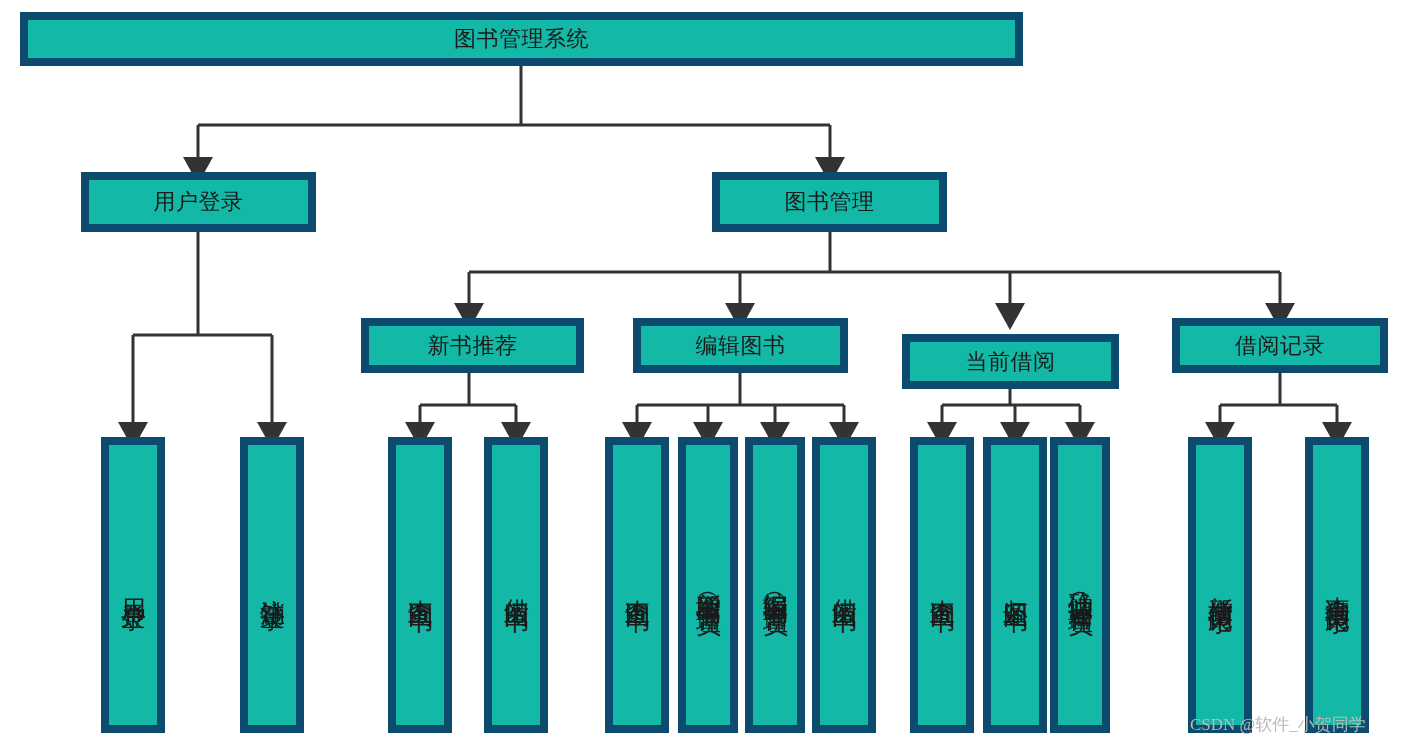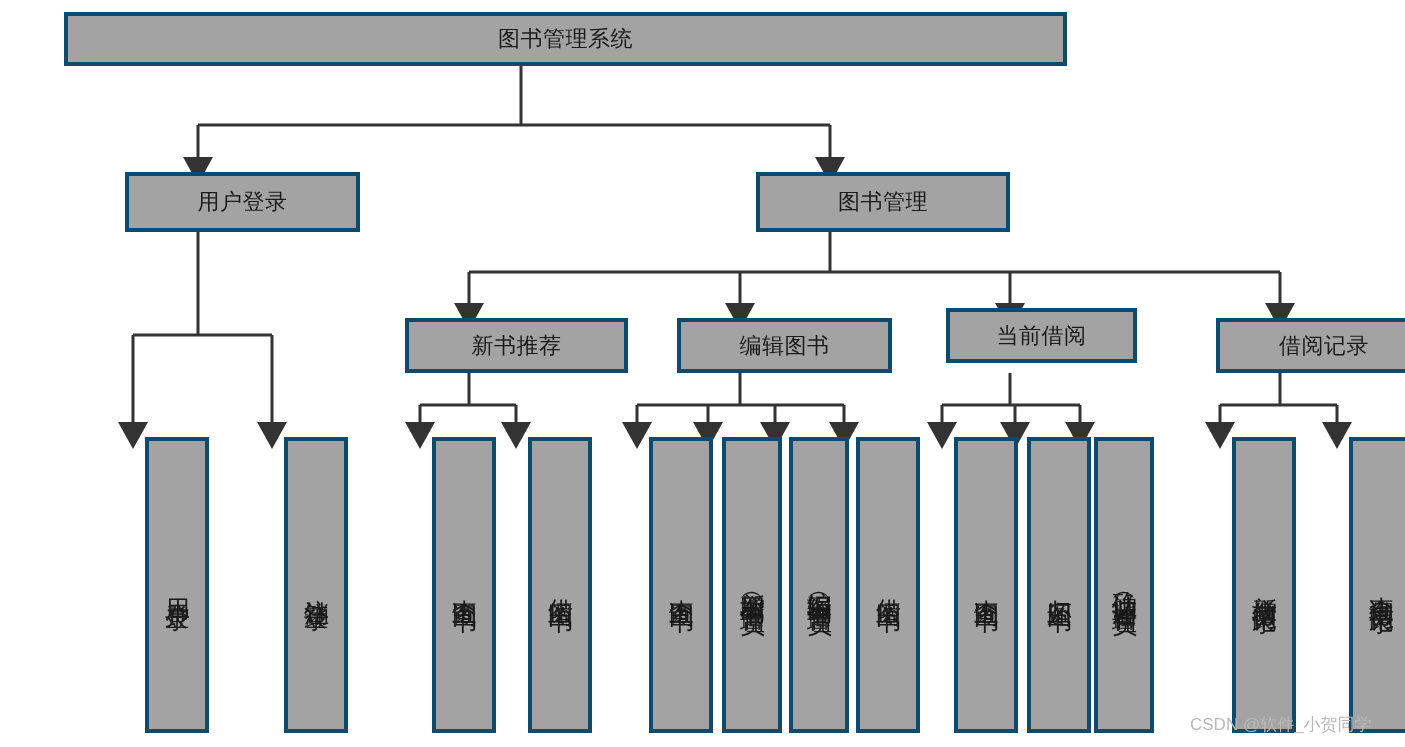--- a/index.html
+++ b/index.html
@@ -23,28 +23,27 @@
     position: absolute;
     left: 0;
     top: 0;
     width: 1405px;
     height: 747px;
     pointer-events: none;
   }
   .node {
     position: absolute;
     box-sizing: border-box;
-    background: #a3a3a3;
-    border: 4px solid #0c4a6e;
+    background: #14b8a6;
+    border: 8px solid #0c4a6e;
     display: flex;
     align-items: center;
     justify-content: center;
     color: #1a1a1a;
     z-index: 2;
-    margin-left: 44px;
   }
   .node .lbl {
     display: block;
     line-height: 1.18;
     letter-spacing: 0.5px;
     white-space: nowrap;
   }
   .node.horiz .lbl {
     font-size: 22px;
   }
@@ -62,21 +61,21 @@
     line-height: 1.12;
     letter-spacing: 3px;
     max-height: 268px;
   }
   .watermark {
     position: absolute;
     color: #b9b9b9;
     font-size: 17px;
     white-space: nowrap;
     z-index: 3;
-    font-family: Liberation Sans, sans-serif;
+    font-family: Liberation Serif, serif;
   }
 </style>
 </head>
 <body>
 
 <div id="canvas">
 
   <svg id="edges" viewBox="0 0 1405 747">
     <defs>
       <marker id="arrow" markerWidth="10" markerHeight="10" refX="1" refY="5" orient="auto" markerUnits="strokeWidth">
@@ -128,33 +127,33 @@
   </svg>
 
   <div class="node root horiz" style="left:20px; top:12px; width:1003px; height:54px;">
     <span class="lbl">图书管理系统</span>
   </div>
 
   <div class="node horiz" style="left:81px; top:172px; width:235px; height:60px;">
     <span class="lbl">用户登录</span>
   </div>
 
-  <div class="node horiz" style="left:712px; top:172px; width:254px; height:60px;">
+  <div class="node horiz" style="left:712px; top:172px; width:235px; height:60px;">
     <span class="lbl">图书管理</span>
   </div>
 
   <div class="node horiz" style="left:361px; top:318px; width:223px; height:55px;">
     <span class="lbl">新书推荐</span>
   </div>
 
   <div class="node horiz" style="left:633px; top:318px; width:215px; height:55px;">
     <span class="lbl">编辑图书</span>
   </div>
 
-  <div class="node horiz" style="left:902px; top:308px; width:191px; height:55px;">
+  <div class="node horiz" style="left:902px; top:334px; width:217px; height:55px;">
     <span class="lbl">当前借阅</span>
   </div>
 
   <div class="node horiz" style="left:1172px; top:318px; width:216px; height:55px;">
     <span class="lbl">借阅记录</span>
   </div>
 
   <div class="node vert" style="left:101px; top:437px; width:64px; height:296px;">
     <span class="lbl">用户登录</span>
   </div>

